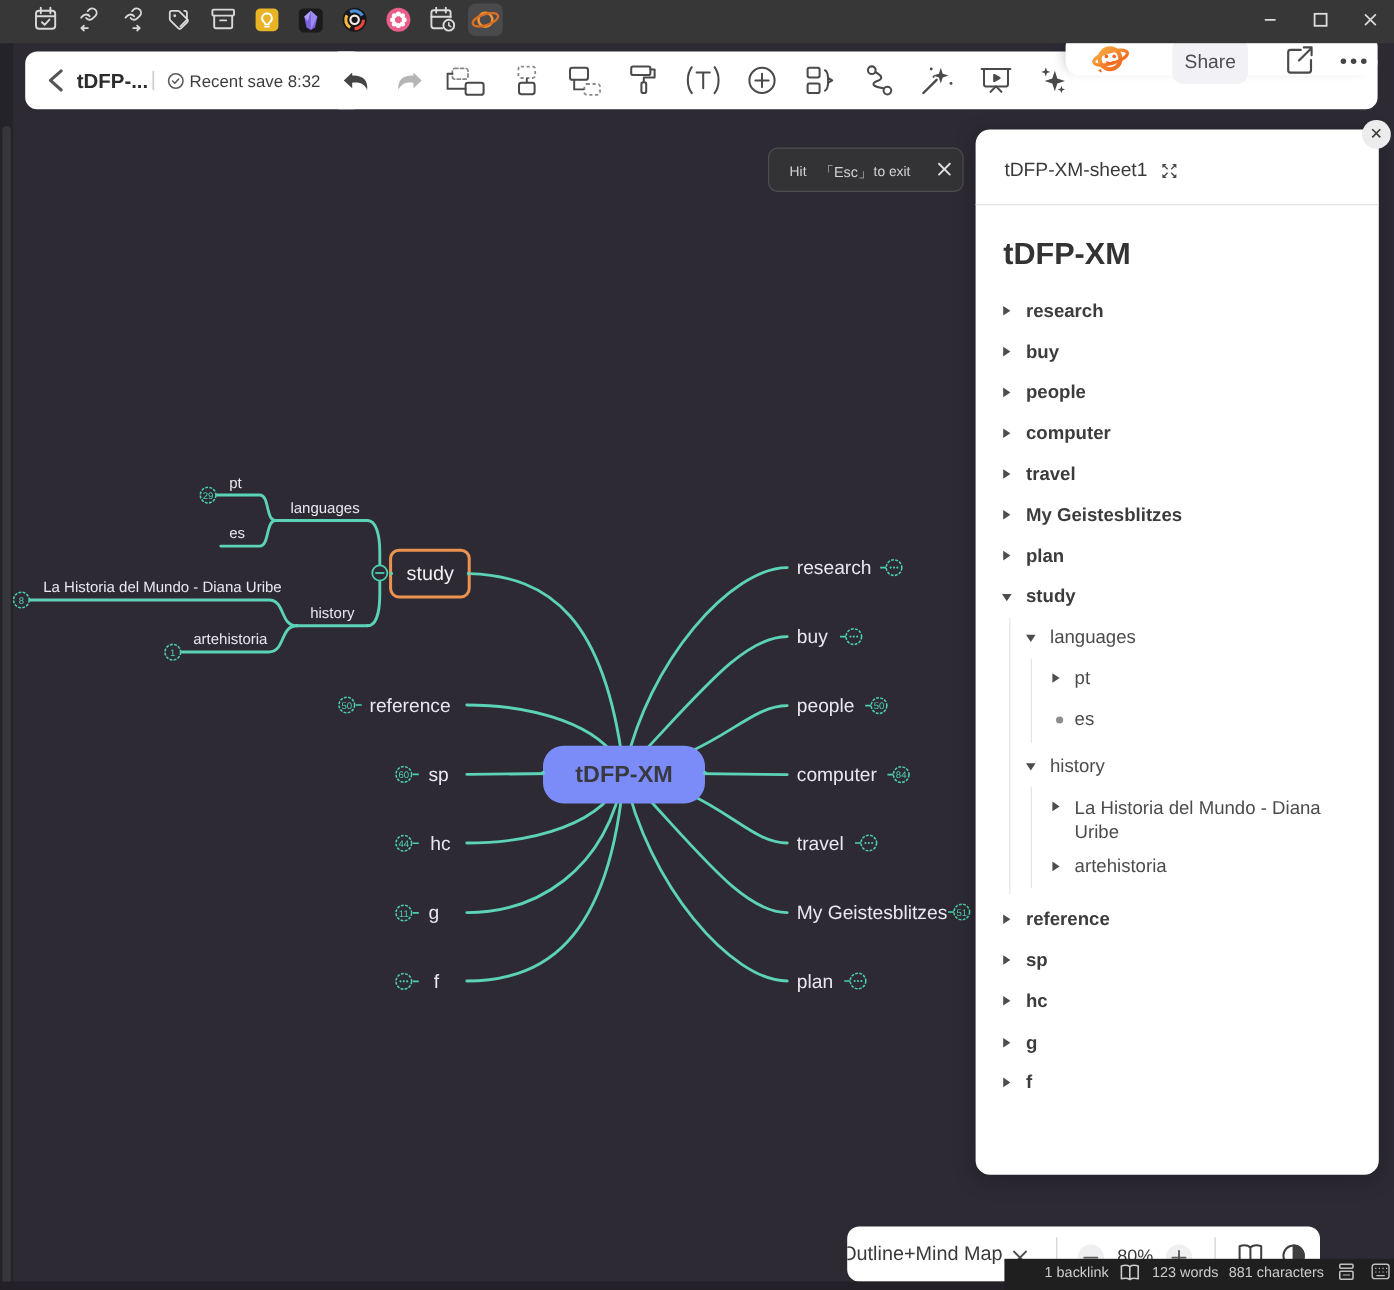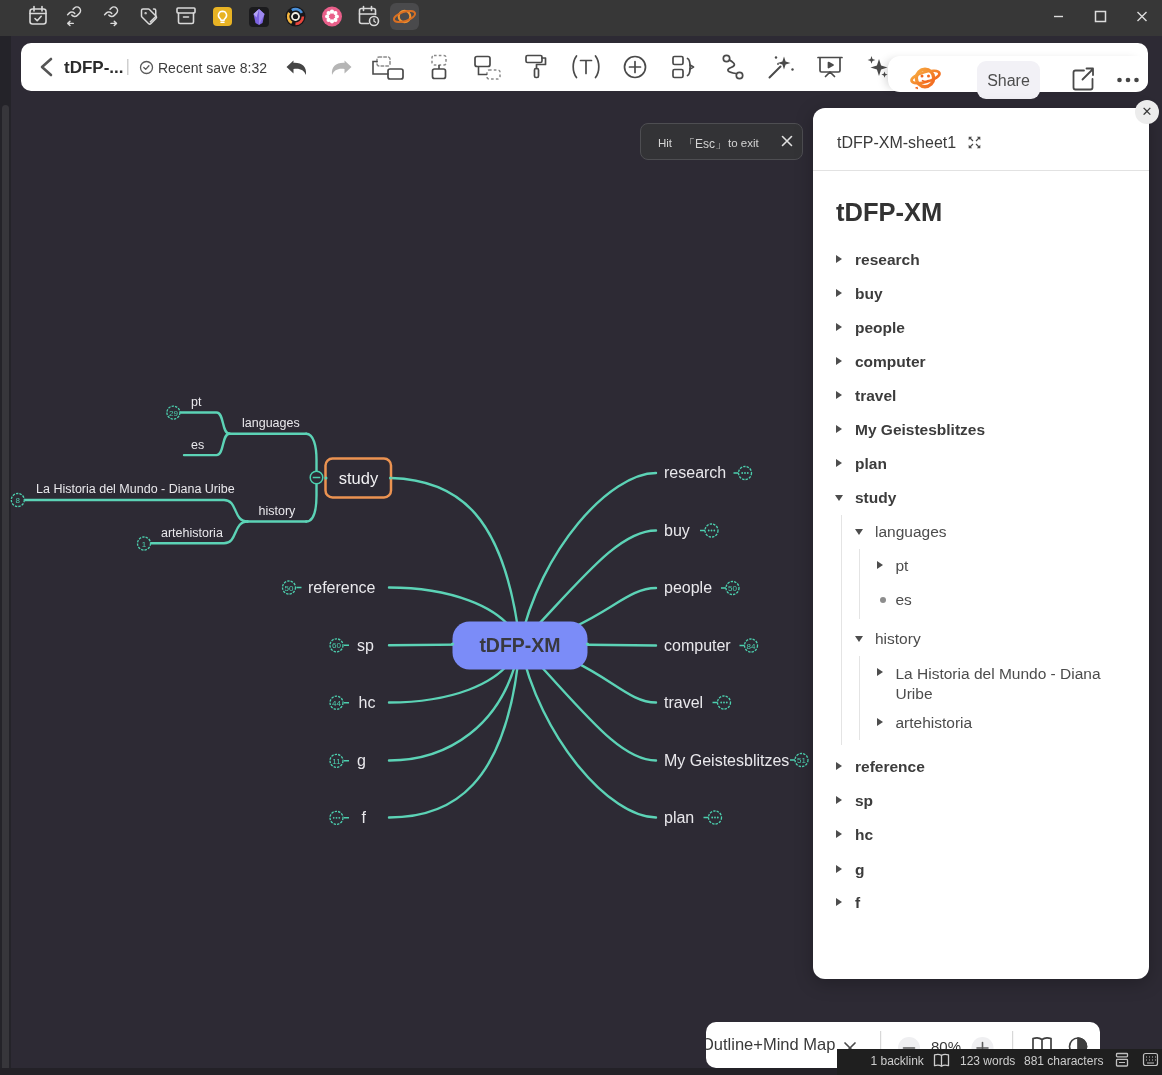--- a/index.html
+++ b/index.html
@@ -8,21 +8,21 @@
   .abs { position:absolute; }
   
   #topbar { left:0; top:0; width:1162px; height:36px; background:#373737; z-index:60; }
   
   #lstrip { left:0; top:36px; width:11px; height:1039px; background:#242329; z-index:5; }
   #lthumb { left:2px; top:69px; width:7px; height:996px; background:#37363b; border-radius:3.5px; position:absolute; }
   
   .wbar { position:absolute; background:#ffffff; border-radius:10px; z-index:40; }
   #barA { left:21px; top:43px; width:283px; height:48px; }
   #barB { left:273px; top:43px; width:875px; height:48px; }
-  #barC { left:888px; top:56px; width:260px; height:36px; border-radius:12px; box-shadow:-6px 0 10px -4px rgba(0,0,0,0.18); z-index:41; }
+  #barC { left:888px; top:27px; width:260px; height:36px; border-radius:12px; box-shadow:-6px 0 10px -4px rgba(0,0,0,0.18); z-index:41; }
   
   #toast { left:640px; top:123px; width:163px; height:37px; background:#333336; border:1px solid #4e4e52; border-radius:8px; z-index:30; color:#d6d6d6; font-size:14px; }
   
   #map { left:0; top:36px; z-index:10; }
   
   #panel { left:813px; top:108px; width:336px; height:871px; background:#ffffff; border-radius:12px; z-index:45; box-shadow:0 4px 18px rgba(0,0,0,0.25); }
   #pclose { left:1135px; top:100px; width:24px; height:24px; border-radius:50%; background:#ececec; z-index:46; color:#3a3a3a; text-align:center; line-height:23px; font-size:13px; }
   .prow { position:absolute; left:0; width:336px; height:20px; }
   .tri-r { position:absolute; width:0; height:0; border-top:4.5px solid transparent; border-bottom:4.5px solid transparent; border-left:6.5px solid #4d4d4d; }
   .tri-d { position:absolute; width:0; height:0; border-left:4.5px solid transparent; border-right:4.5px solid transparent; border-top:6.5px solid #4d4d4d; }

